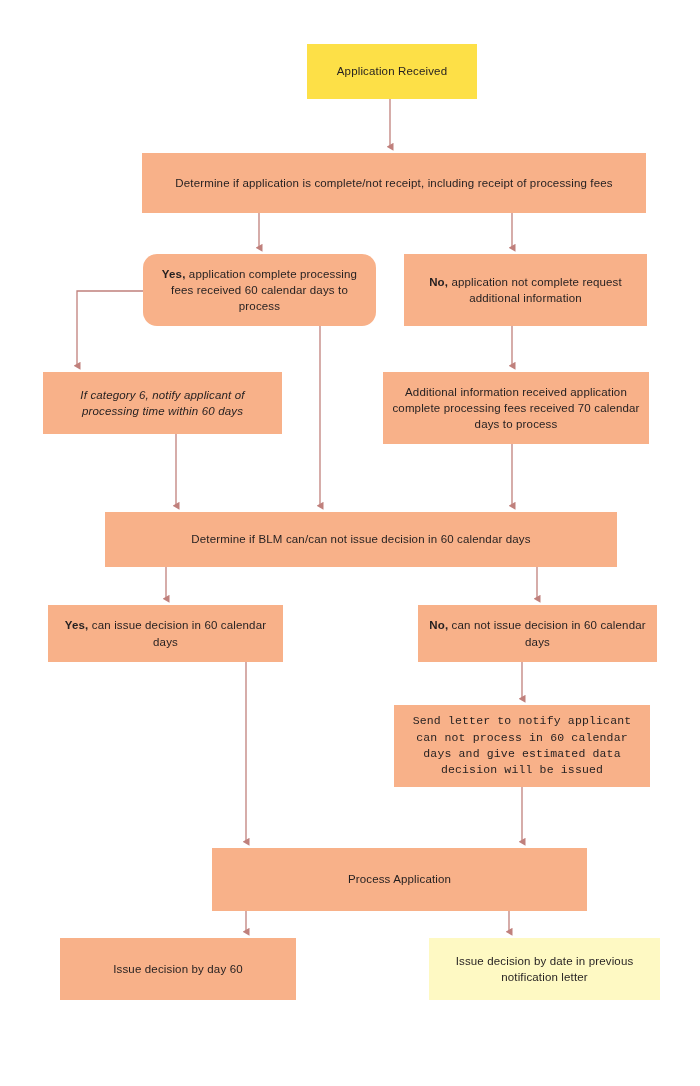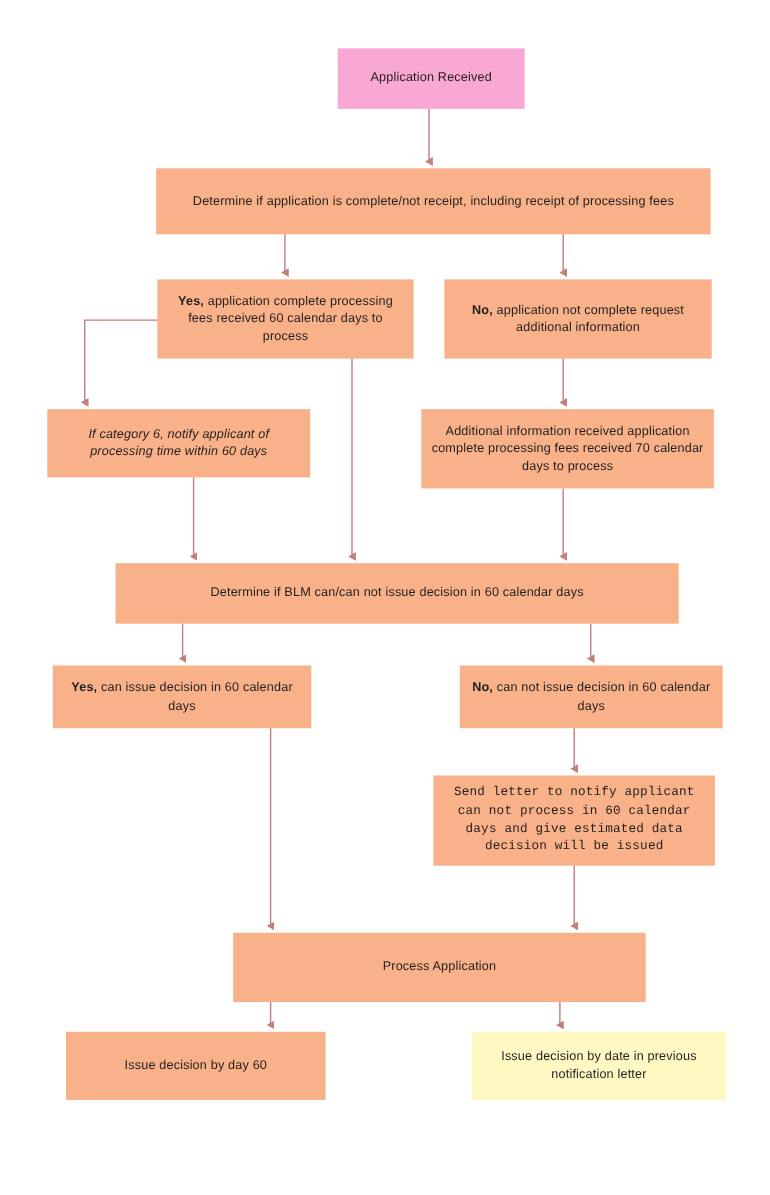--- a/index.html
+++ b/index.html
@@ -69,27 +69,27 @@
       <polyline points="512,444 512,506" fill="none" stroke="#c0807c" stroke-width="1.3" marker-end="url(#arrowhead)"></polyline>
       <polyline points="166,567 166,599" fill="none" stroke="#c0807c" stroke-width="1.3" marker-end="url(#arrowhead)"></polyline>
       <polyline points="537,567 537,599" fill="none" stroke="#c0807c" stroke-width="1.3" marker-end="url(#arrowhead)"></polyline>
       <polyline points="522,662 522,699" fill="none" stroke="#c0807c" stroke-width="1.3" marker-end="url(#arrowhead)"></polyline>
       <polyline points="246,662 246,842" fill="none" stroke="#c0807c" stroke-width="1.3" marker-end="url(#arrowhead)"></polyline>
       <polyline points="522,787 522,842" fill="none" stroke="#c0807c" stroke-width="1.3" marker-end="url(#arrowhead)"></polyline>
       <polyline points="246,911 246,932" fill="none" stroke="#c0807c" stroke-width="1.3" marker-end="url(#arrowhead)"></polyline>
       <polyline points="509,911 509,932" fill="none" stroke="#c0807c" stroke-width="1.3" marker-end="url(#arrowhead)"></polyline>
     </svg>
   <div id="node-layer">
-      <div class="node" style="left: 307px; top: 44px; width: 170px; height: 55px; background: #f9a8d4; color: rgb(35, 31, 32);">
+      <div class="node" style="left: 307px; top: 44px; width: 170px; height: 55px; background: #fde047; color: rgb(35, 31, 32);">
         <span class="node-text">Application Received</span>
       </div>
       <div class="node" style="left: 142px; top: 153px; width: 504px; height: 60px; background: rgb(248, 177, 137); color: rgb(35, 31, 32);">
         <span class="node-text">Determine if application is complete/not receipt, including receipt of processing fees</span>
       </div>
-      <div class="node" style="left: 143px; top: 254px; width: 233px; height: 72px; background: rgb(248, 177, 137); color: rgb(35, 31, 32);">
+      <div class="node" style="left: 143px; top: 254px; width: 233px; height: 72px; background: rgb(248, 177, 137); color: rgb(35, 31, 32); border-radius: 14px;">
         <span class="node-text"><span class="lead">Yes,</span> application complete processing fees received 60 calendar days to process</span>
       </div>
       <div class="node" style="left: 404px; top: 254px; width: 243px; height: 72px; background: rgb(248, 177, 137); color: rgb(35, 31, 32);">
         <span class="node-text"><span class="lead">No,</span> application not complete request additional information</span>
       </div>
       <div class="node" style="left: 43px; top: 372px; width: 239px; height: 62px; background: rgb(248, 177, 137); color: rgb(35, 31, 32); font-style: italic;">
         <span class="node-text">If category 6, notify applicant  of processing time within 60 days</span>
       </div>
       <div class="node" style="left: 383px; top: 372px; width: 266px; height: 72px; background: rgb(248, 177, 137); color: rgb(35, 31, 32);">
         <span class="node-text">Additional information received application complete processing fees received 70 calendar days to process</span>

